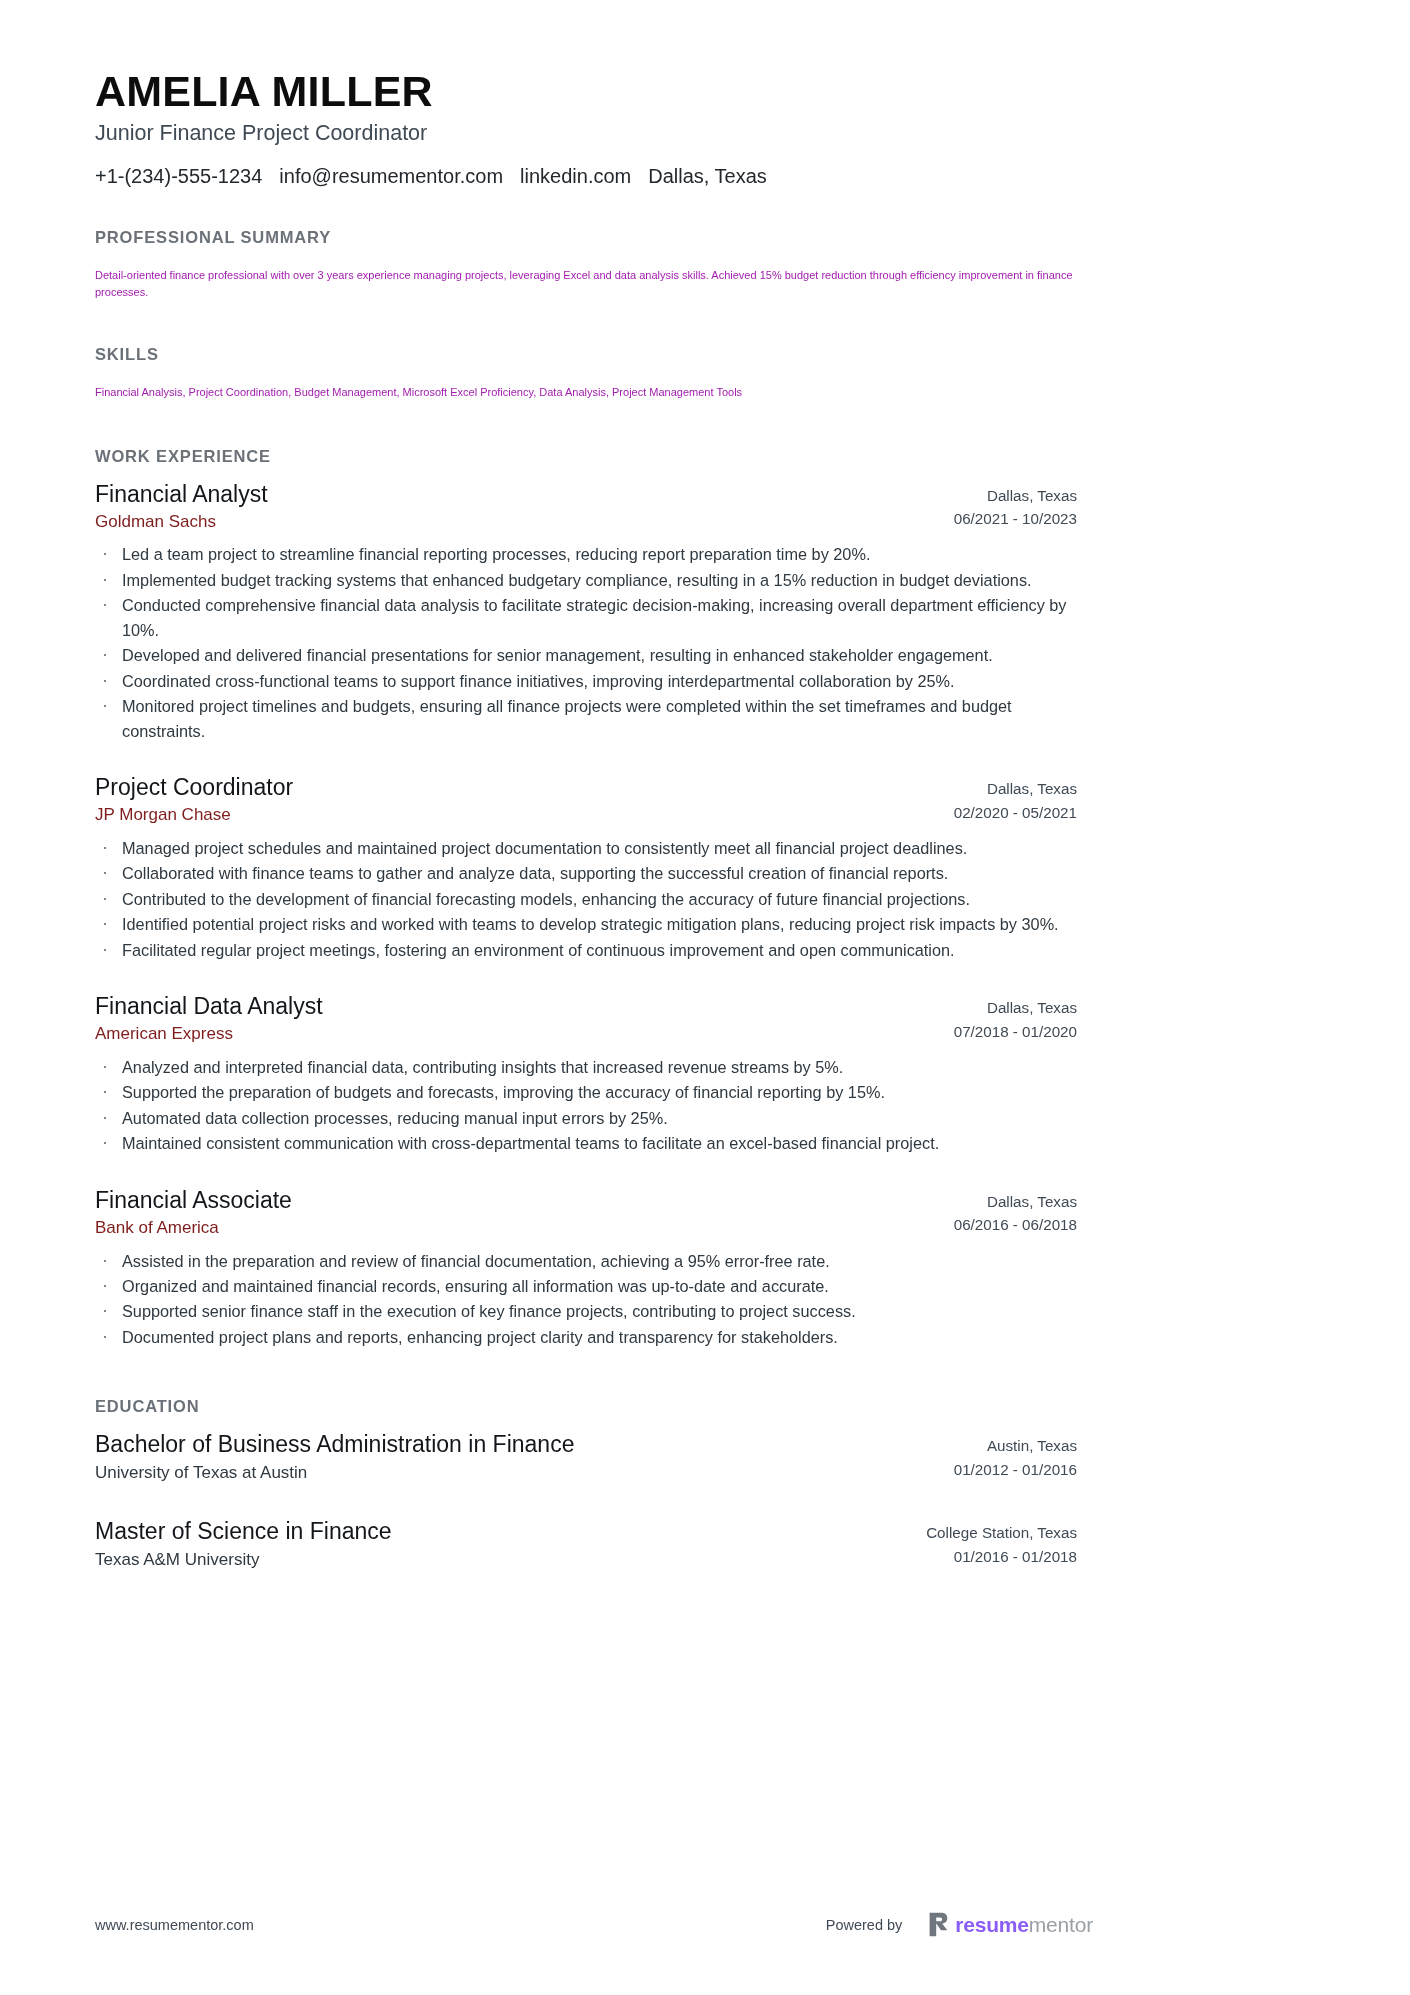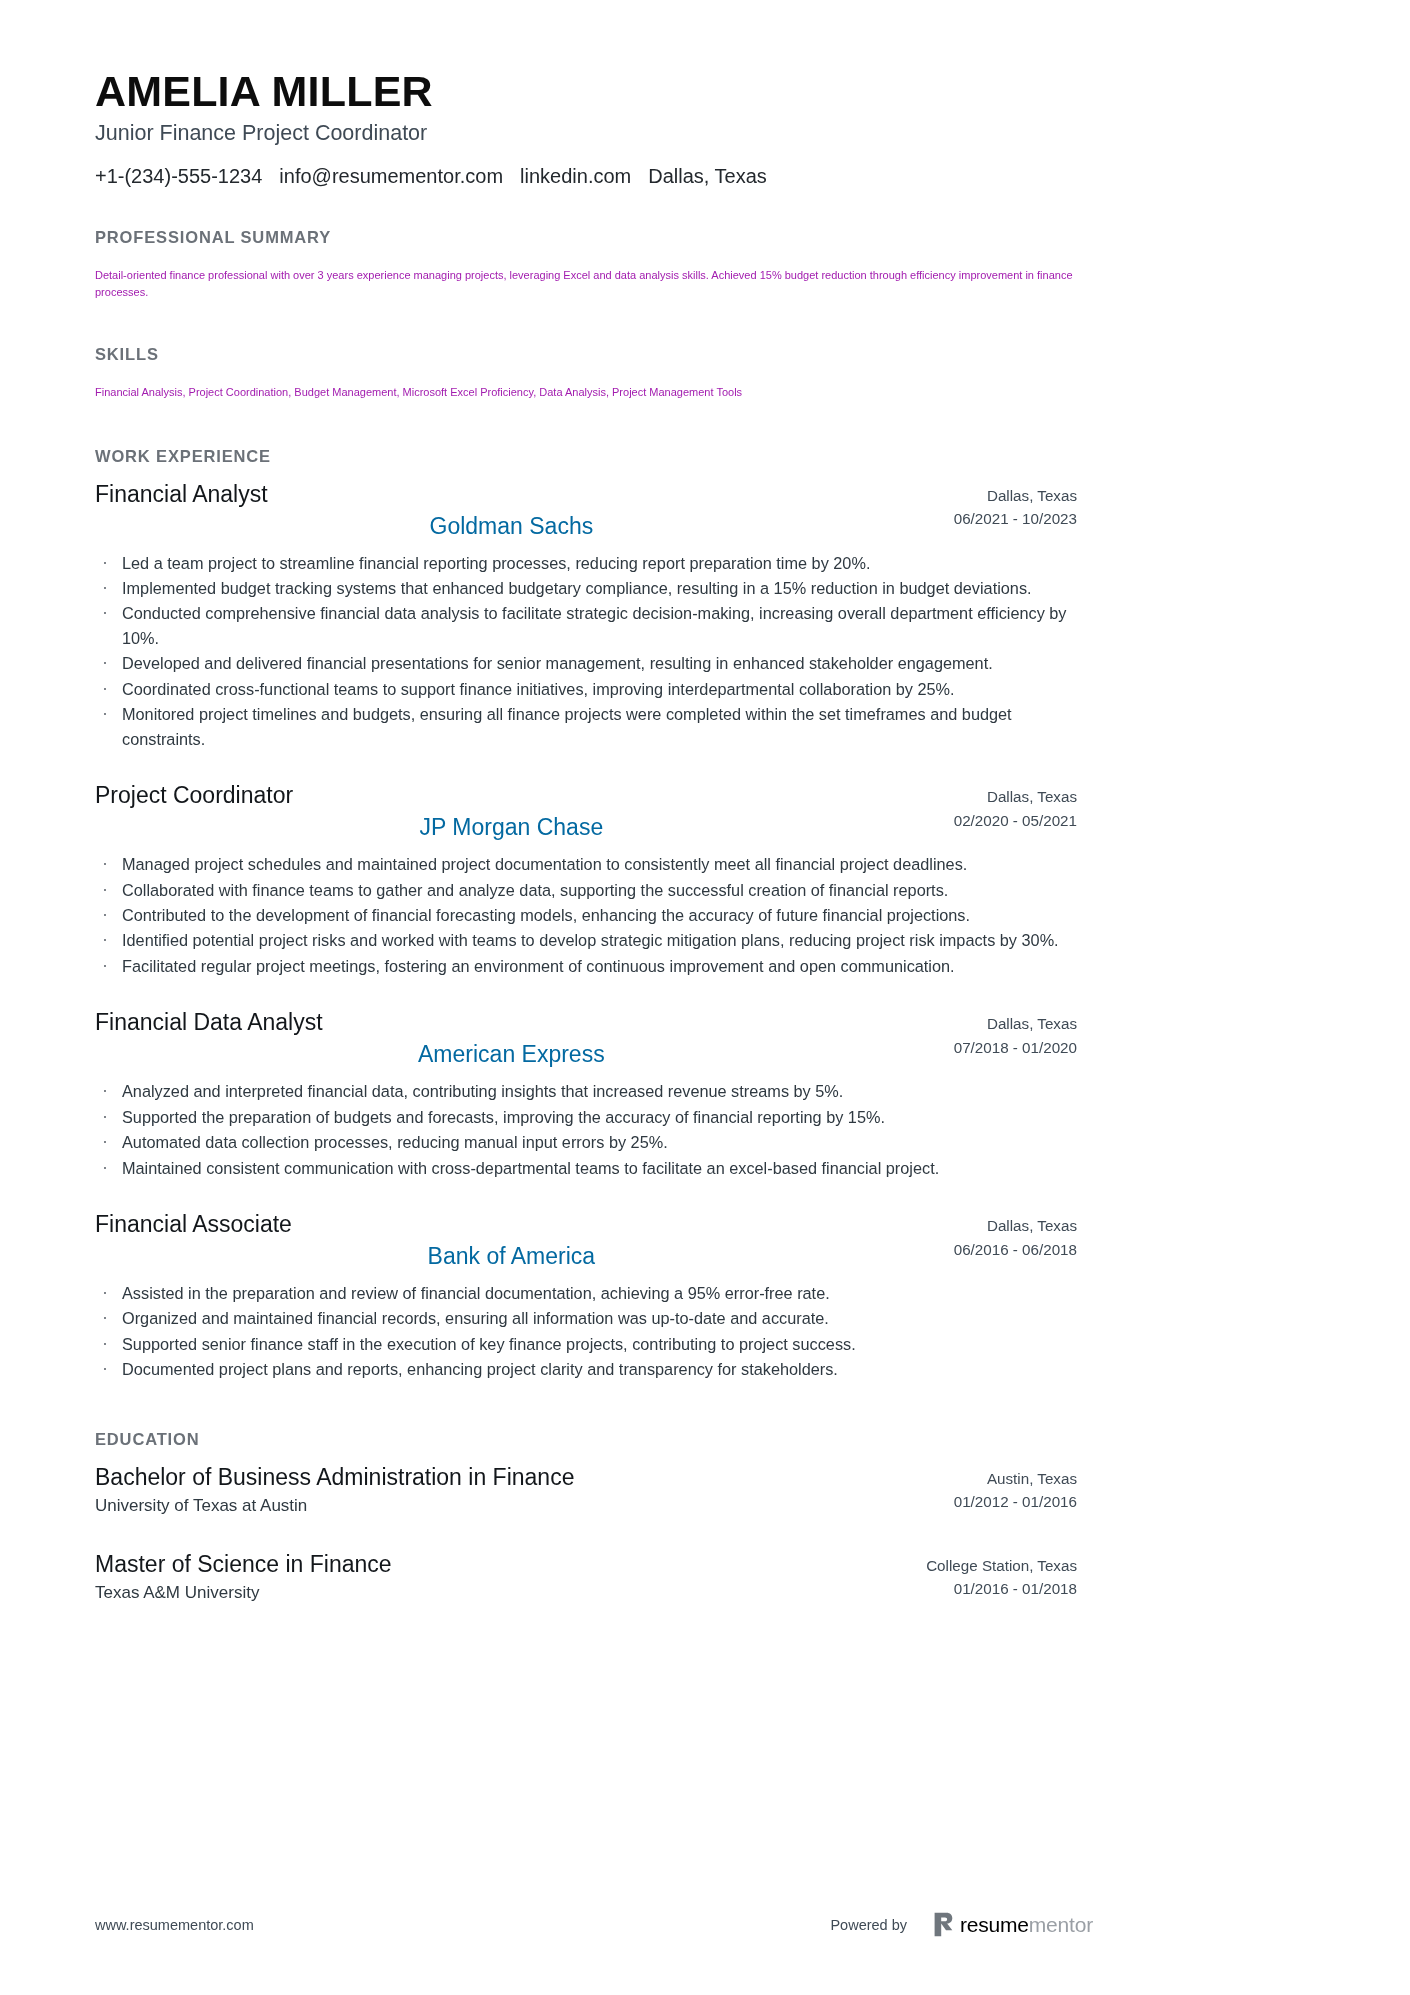--- a/index.html
+++ b/index.html
@@ -85,26 +85,25 @@
     padding-left: 26px;
   }
   .entry-role {
     font-size: 23px;
     font-weight: 400;
     color: #13171b;
     line-height: 1.26;
     margin: 0;
   }
   .entry-org {
-    font-size: 23px;
+    font-size: 17px;
     font-weight: 400;
-    color: #0369a1;
+    color: #7f1d1d;
     line-height: 1.35;
     margin: 2px 0 0 0;
-    text-align: center;
   }
   .entry-sub {
     font-size: 17px;
     font-weight: 400;
     color: #2f3941;
     line-height: 1.35;
     margin: 3px 0 0 0;
   }
   .entry-location,
   .entry-dates {
@@ -168,21 +167,21 @@
     display: flex;
     align-items: center;
     gap: 7px;
   }
   .brand-mark { display: block; }
   .brand-text {
     font-size: 21px;
     letter-spacing: -0.2px;
     line-height: 1;
   }
-  .brand-text .b1 { color: #000000; font-weight: 400; }
+  .brand-text .b1 { color: #8b5cf6; font-weight: 700; }
   .brand-text .b2 { color: #9a9fa5; font-weight: 400; }
 </style>
 </head>
 <body>
 
 <div class="page">
 
   <div class="header">
     <h1 class="full-name">AMELIA MILLER</h1>
     <div class="job-title">Junior Finance Project Coordinator</div>

